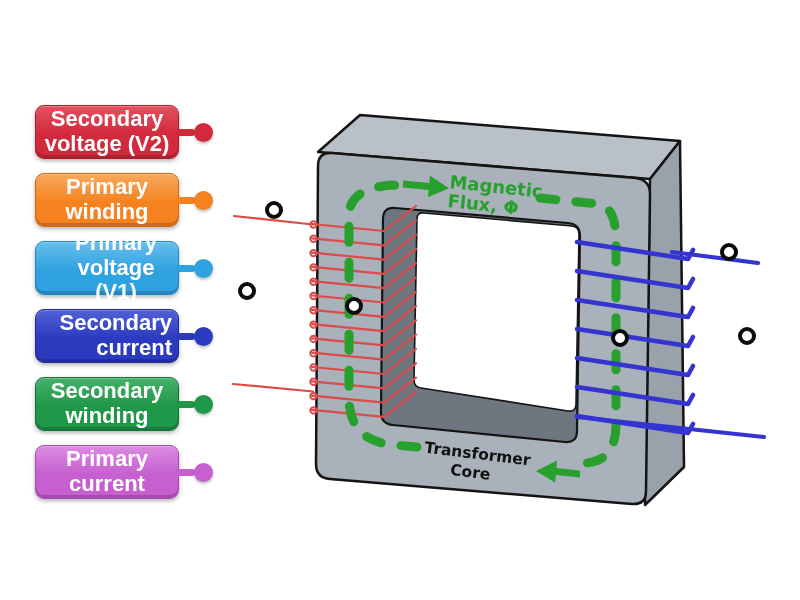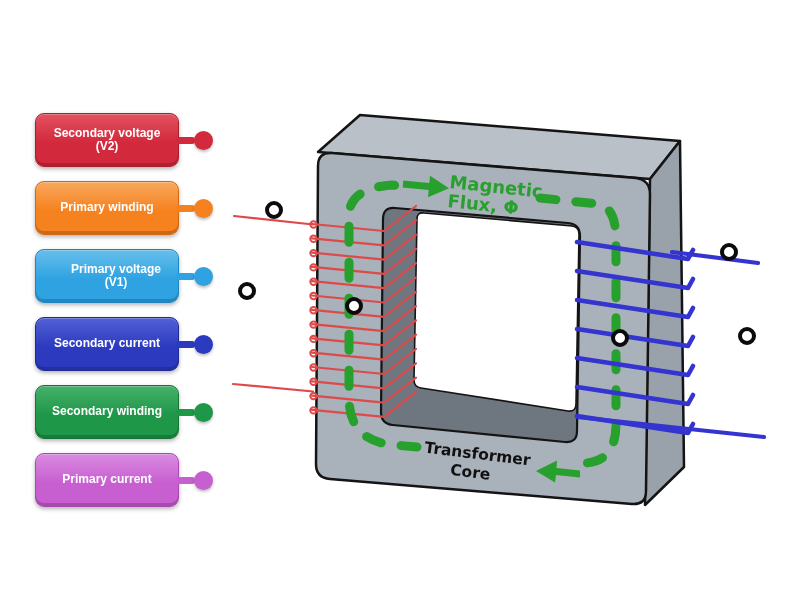--- a/index.html
+++ b/index.html
@@ -1,43 +1,43 @@
 <!DOCTYPE html>
 <html><head>
 <meta charset="utf-8">
 <style>
   html,body{margin:0;padding:0;background:#fff;}
   .canvas{position:relative;width:800px;height:600px;background:#ffffff;overflow:hidden;
           font-family:"Liberation Sans",sans-serif;}
   
   .label-chip{position:absolute;left:35px;width:144px;height:54px;border-radius:9px;
       border:1px solid transparent;display:flex;align-items:center;justify-content:center;
-      text-align:center;color:#fff;font-weight:bold;font-size:12px;line-height:1.12;
+      text-align:center;color:#fff;font-weight:bold;font-size:22px;line-height:1.12;
       box-shadow:0 2px 4px rgba(0,0,0,.30), inset 0 1px 0 rgba(255,255,255,.25), inset 0 -3px 0 rgba(0,0,0,.18);
-      cursor:grab;box-sizing:border-box;padding:2px 6px;margin-top:8px;}
+      cursor:grab;box-sizing:border-box;padding:2px 6px;}
   .label-chip .stem{position:absolute;right:-17px;top:calc(50% - 3.5px);width:19px;height:7px;
       border-radius:3px;}
   .label-chip .dot{position:absolute;right:-35px;top:calc(50% - 9.5px);width:19px;height:19px;
       border-radius:50%;box-shadow:0 2px 3px rgba(0,0,0,.25);}
   .label-text{pointer-events:none;}
   svg.diagram{position:absolute;left:0;top:0;}
   .flux-text{font-family:"DejaVu Sans",sans-serif;font-weight:bold;font-size:18px;}
   .core-text{font-family:"DejaVu Sans",sans-serif;font-weight:bold;font-size:15.5px;}
 </style>
 </head>
 <body>
 
 <div class="canvas">
 
   <div class="label-chip" style="top: 105px; background: linear-gradient(rgb(226, 82, 96) 0%, rgb(211, 41, 60) 55%, rgb(211, 41, 60) 100%); border-color: rgb(169, 29, 44);">
     <span class="label-text">Secondary voltage (V2)</span>
     <span class="stem" style="background: rgb(211, 41, 60);"></span>
     <span class="dot" style="background: rgb(211, 41, 60);"></span>
   </div>
-  <div class="label-chip" style="top: 173px; background: linear-gradient(rgb(249, 168, 93) 0%, rgb(245, 130, 31) 55%, rgb(245, 130, 31) 100%); border-color: rgb(210, 105, 15); text-align: right;">
+  <div class="label-chip" style="top: 173px; background: linear-gradient(rgb(249, 168, 93) 0%, rgb(245, 130, 31) 55%, rgb(245, 130, 31) 100%); border-color: rgb(210, 105, 15);">
     <span class="label-text">Primary winding</span>
     <span class="stem" style="background: rgb(245, 130, 31);"></span>
     <span class="dot" style="background: rgb(245, 130, 31);"></span>
   </div>
   <div class="label-chip" style="top: 241px; background: linear-gradient(rgb(102, 191, 235) 0%, rgb(47, 163, 226) 55%, rgb(47, 163, 226) 100%); border-color: rgb(29, 133, 195); padding-left: 24px;">
     <span class="label-text">Primary voltage (V1)</span>
     <span class="stem" style="background: rgb(47, 163, 226);"></span>
     <span class="dot" style="background: rgb(47, 163, 226);"></span>
   </div>
   <div class="label-chip" style="top: 309px; background: linear-gradient(rgb(82, 97, 213) 0%, rgb(44, 58, 192) 55%, rgb(44, 58, 192) 100%); border-color: rgb(29, 42, 152); text-align: right;">

